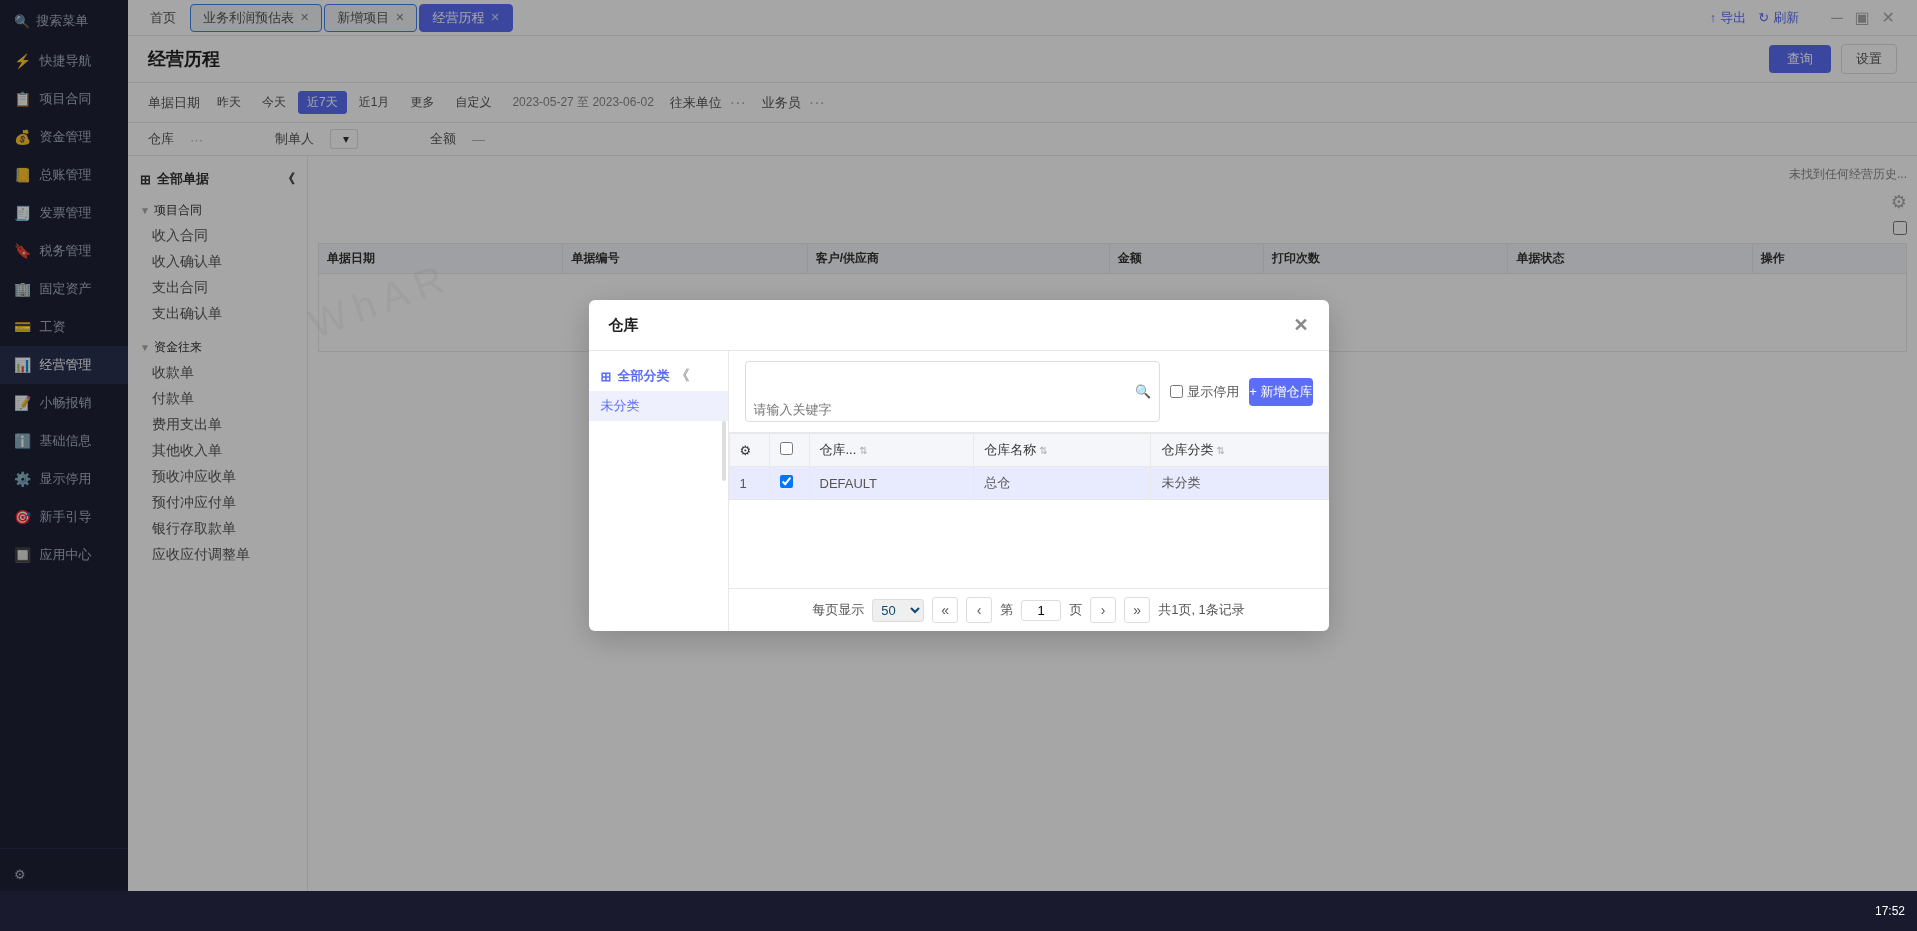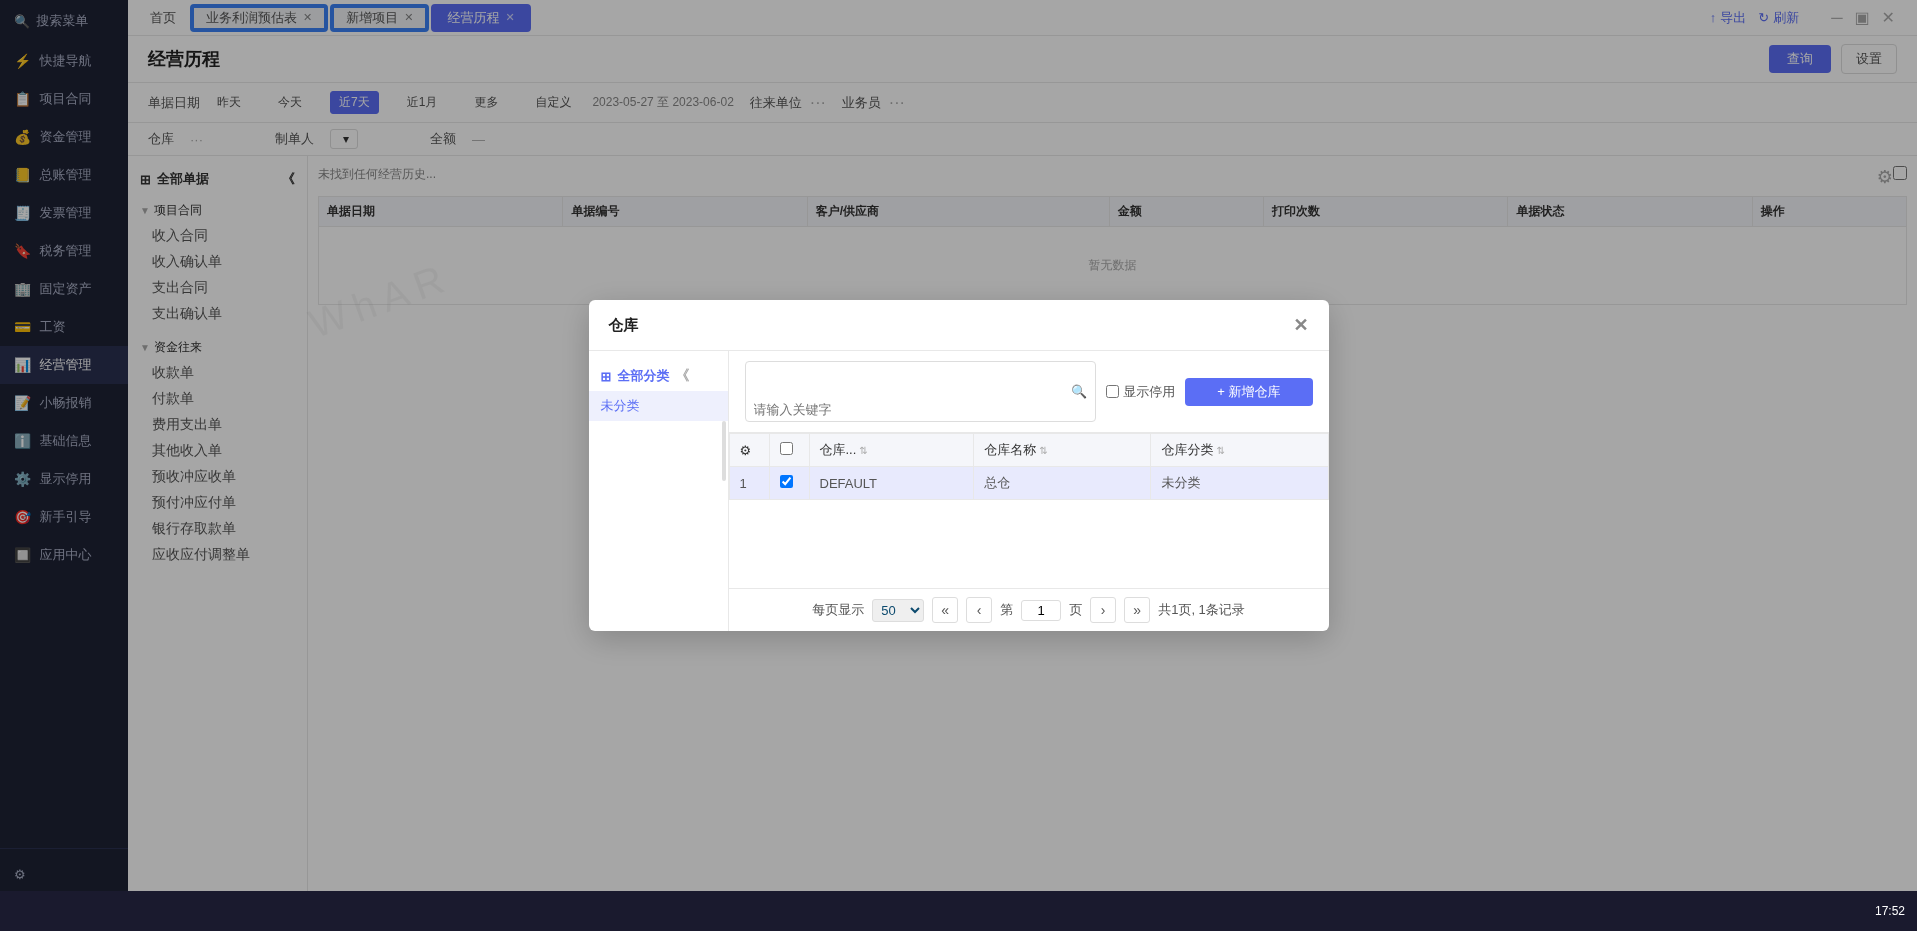--- a/index.html
+++ b/index.html
@@ -74,21 +74,21 @@
       display: flex;
       align-items: center;
       gap: 6px;
       padding: 0 12px;
       height: 28px;
       border-radius: 4px;
       font-size: 13px;
       cursor: pointer;
       color: #555;
       background: #f0f2f5;
-      border: 4px solid #3b82f6;
+      border: 1px solid #3b82f6;
     }
     .tab.active { background: #5b6ef5; color: #fff; border-color: #5b6ef5; }
     .tab .close-x { font-size: 11px; color: inherit; opacity: 0.7; }
     .tab-home { background: transparent; border: none; color: #555; }
 
     
     .topbar-right {
       margin-left: auto;
       display: flex;
       align-items: center;
@@ -117,21 +117,21 @@
       background: #fff;
       padding: 8px 20px;
       display: flex;
       align-items: center;
       gap: 16px;
       border-bottom: 1px solid #e8e8e8;
       flex-wrap: wrap;
     }
     .filter-group { display: flex; align-items: center; gap: 8px; font-size: 13px; color: #333; }
     .filter-label { color: #555; white-space: nowrap; }
-    .date-btns { display: flex; gap: 19px; }
+    .date-btns { display: flex; gap: 3px; }
     .date-btn {
       padding: 2px 8px; border-radius: 3px; font-size: 12px;
       cursor: pointer; border: 1px solid transparent; color: #555;
     }
     .date-btn.active { background: #5b6ef5; color: #fff; border-color: #5b6ef5; }
     .date-range { font-size: 12px; color: #888; margin-left: 4px; }
     .filter-dots { color: #aaa; font-size: 16px; cursor: pointer; }
     .btn-query {
       background: #5b6ef5; color: #fff; border: none;
       padding: 5px 18px; border-radius: 4px; font-size: 13px; cursor: pointer;
@@ -196,21 +196,21 @@
     .arrow { font-size: 10px; color: #aaa; }
 
     
     .table-area {
       flex: 1;
       background: #fff;
       overflow: auto;
       padding: 10px;
     }
     .table-toolbar {
-      display: flex; align-items: flex-start; gap: 0; margin-bottom: 8px;
+      display: flex; align-items: flex-end; gap: 8px; margin-bottom: 8px; flex-direction: column;
     }
     .table-wrapper { overflow: auto; }
     table { width: 100%; border-collapse: collapse; font-size: 12px; }
     th {
       background: #f5f6fa; border: 1px solid #e8e8e8;
       padding: 6px 8px; text-align: left; color: #333; white-space: nowrap;
     }
     td { border: 1px solid #e8e8e8; padding: 6px 8px; color: #555; }
 
     
@@ -301,21 +301,21 @@
       font-size: 13px; gap: 6px;
     }
     .modal-search input {
       border: none; outline: none; flex: 1; font-size: 13px; color: #333;
     }
     .modal-checkbox-label {
       display: flex; align-items: center; gap: 4px; font-size: 13px; color: #555;
     }
     .btn-add {
       background: #5b6ef5; color: #fff; border: none;
-      padding: 5px 32px; border-radius: 4px; font-size: 13px; cursor: pointer;
+      padding: 5px 0; border-radius: 4px; font-size: 13px; cursor: pointer;
       display: flex; align-items: center; gap: 4px;
     }
     .modal-table-area { flex: 1; overflow: auto; }
     .modal-table { width: 100%; border-collapse: collapse; font-size: 13px; }
     .modal-table th {
       background: #f5f6fa; padding: 7px 10px;
       text-align: left; color: #333; font-weight: normal;
       border-bottom: 1px solid #e8e8e8; border-right: 1px solid #e8e8e8;
       white-space: nowrap;
     }

